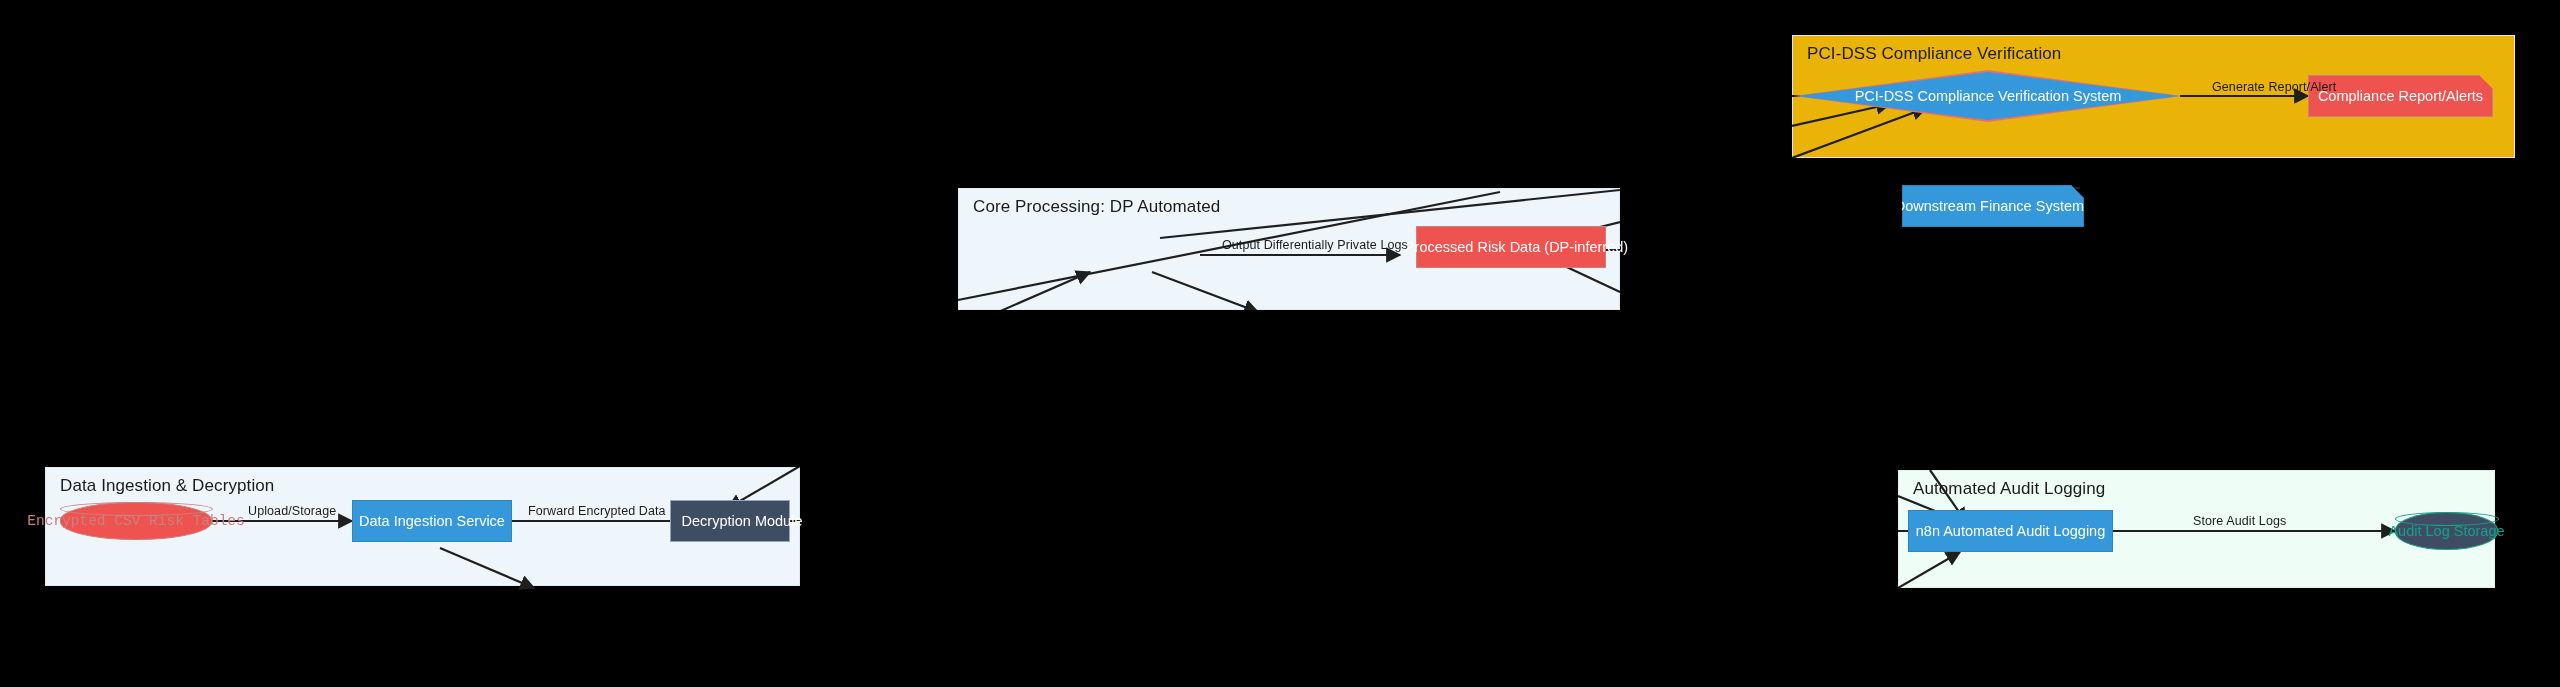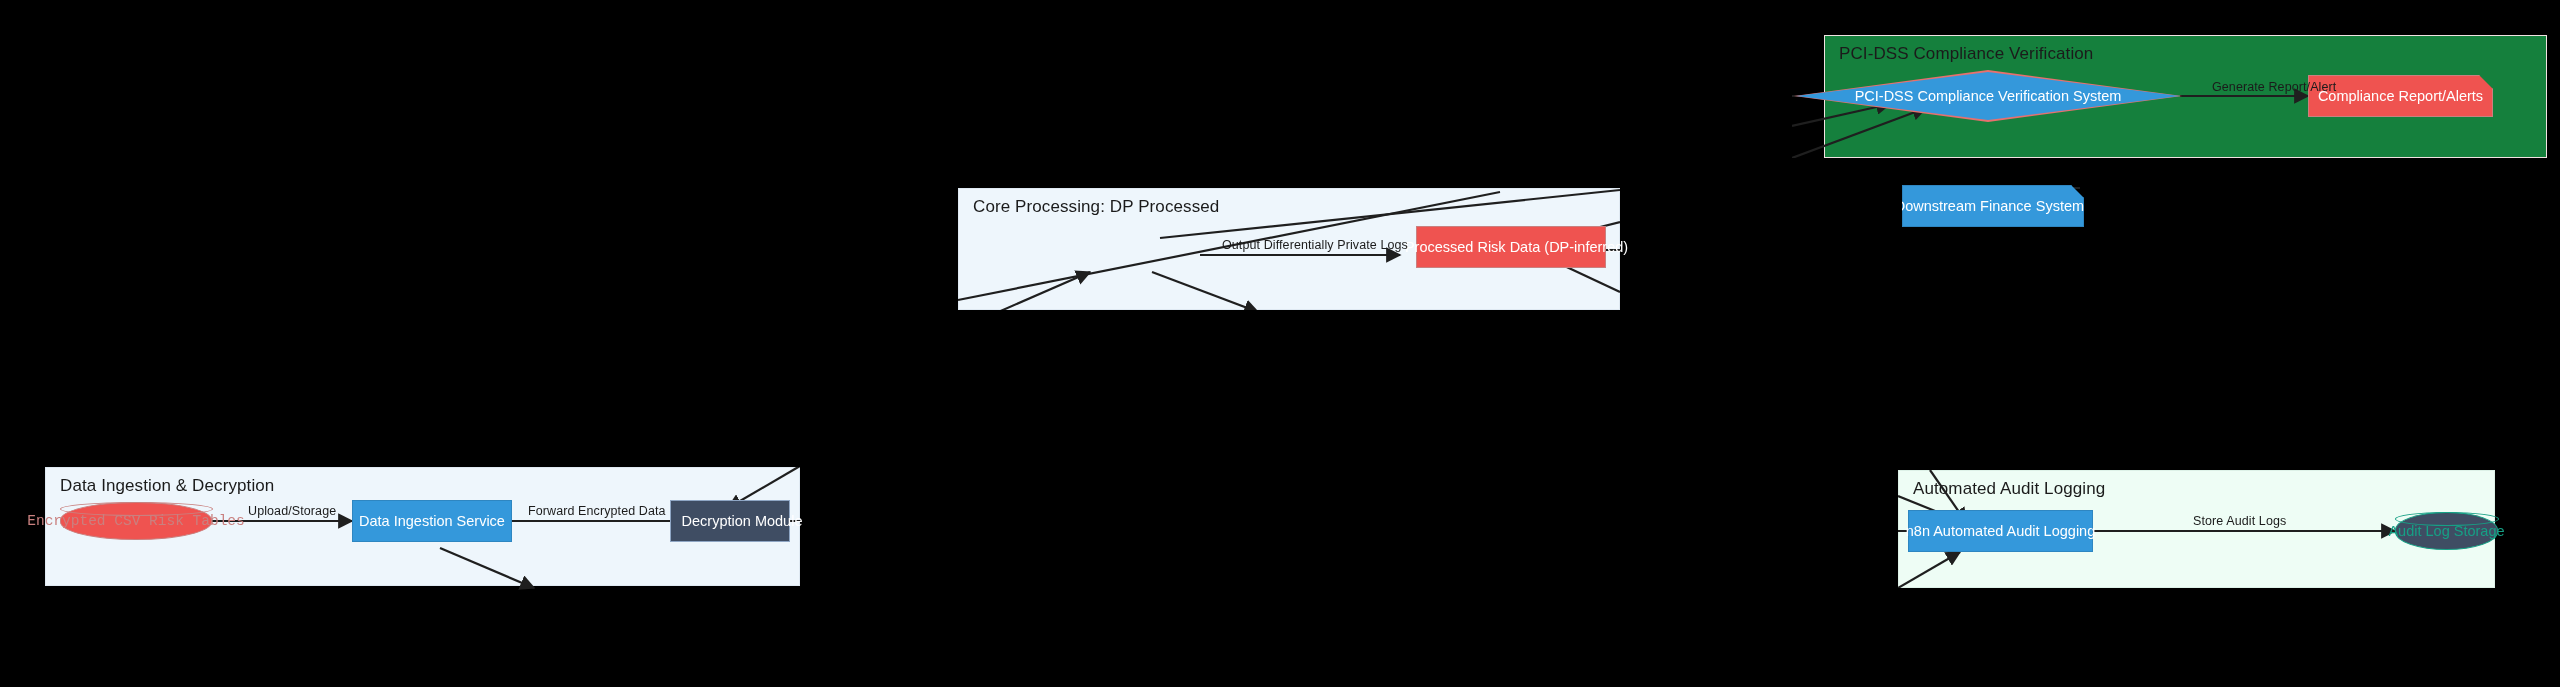--- a/index.html
+++ b/index.html
@@ -27,21 +27,21 @@
   .subgraph-title {
     position: absolute;
     left: 14px;
     top: 8px;
     font-size: 17px;
     color: #1b1b1b;
     white-space: nowrap;
     letter-spacing: .1px;
   }
   .sg-blue  { background: #eef6fc; border-color: #dfe9f2; }
-  .sg-pink  { background: #15803d; border-color: #f2e2e2; margin-left: 32px; }
+  .sg-pink  { background: #eab308; border-color: #f2e2e2; }
   .sg-mint  { background: #eefdf5; border-color: #ddf1e7; }
 
   
   .node {
     position: absolute;
     box-sizing: border-box;
     display: flex;
     align-items: center;
     justify-content: center;
     text-align: center;
@@ -205,21 +205,21 @@
   </div>
 
   <div class="node n-slate" style="left:670px; top:500px; width:120px; height:42px;padding-left:24px;">
     <span>Decryption Module</span>
   </div>
 
   <div class="elabel" style="left:248px; top:504px;">Upload/Storage</div>
   <div class="elabel" style="left:528px; top:504px;">Forward Encrypted Data</div>
 
   <div class="subgraph sg-blue" style="left:958px; top:188px; width:662px; height:122px;">
-    <div class="subgraph-title">Core Processing: DP Processed</div>
+    <div class="subgraph-title">Core Processing: DP Automated</div>
   </div>
 
 
   <div class="node n-red" style="left:1416px; top:226px; width:190px; height:42px;padding-left:11px;">
     <span>Processed Risk Data (DP-inferred)</span>
   </div>
 
   <div class="elabel" style="left:1222px; top:238px;">Output Differentially Private Logs</div>
 
   <div class="subgraph sg-pink" style="left:1792px; top:35px; width:723px; height:123px;">
@@ -239,21 +239,21 @@
   <div class="elabel" style="left:2212px; top:80px;">Generate Report/Alert</div>
 
   <div class="node n-blue notch-tr" style="left:1902px; top:185px; width:182px; height:42px;">
     <span>Downstream Finance Systems</span>
   </div>
 
   <div class="subgraph sg-mint" style="left:1898px; top:470px; width:597px; height:118px;">
     <div class="subgraph-title">Automated Audit Logging</div>
   </div>
 
-  <div class="node n-blue" style="left:1908px; top:510px; width:185px; height:42px;">
+  <div class="node n-blue" style="left:1908px; top:510px; width:205px; height:42px;">
     <span>n8n Automated Audit Logging</span>
   </div>
 
   <div class="node n-slate cyl cyl-teal" style="left:2395px; top:512px; width:103px; height:38px; border-color:#16a085;">
     <span>Audit Log Storage</span>
   </div>
 
   <div class="elabel" style="left:2193px; top:514px;">Store Audit Logs</div>
 
 </div>

